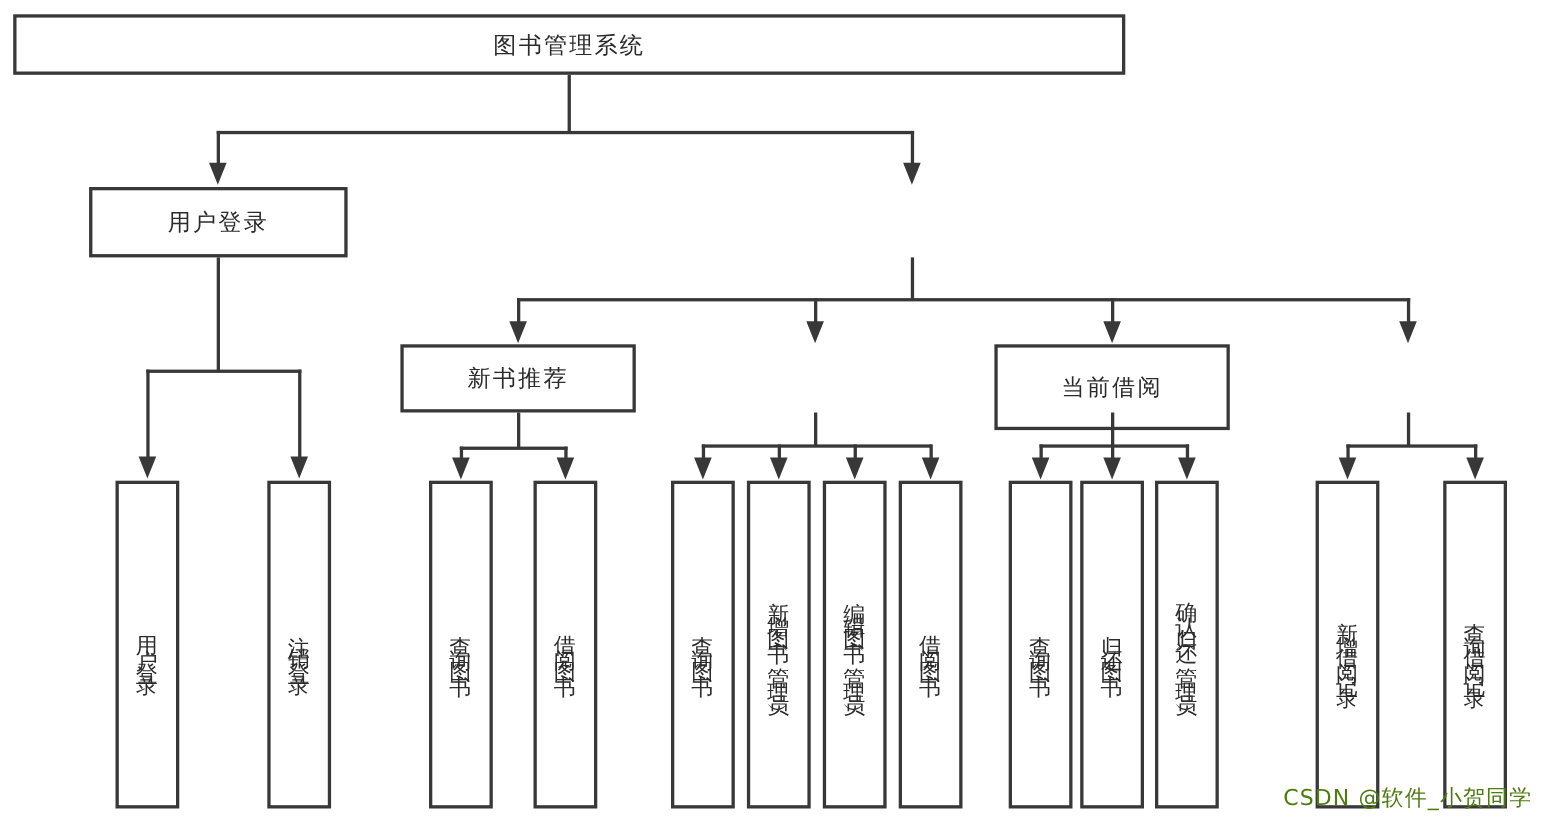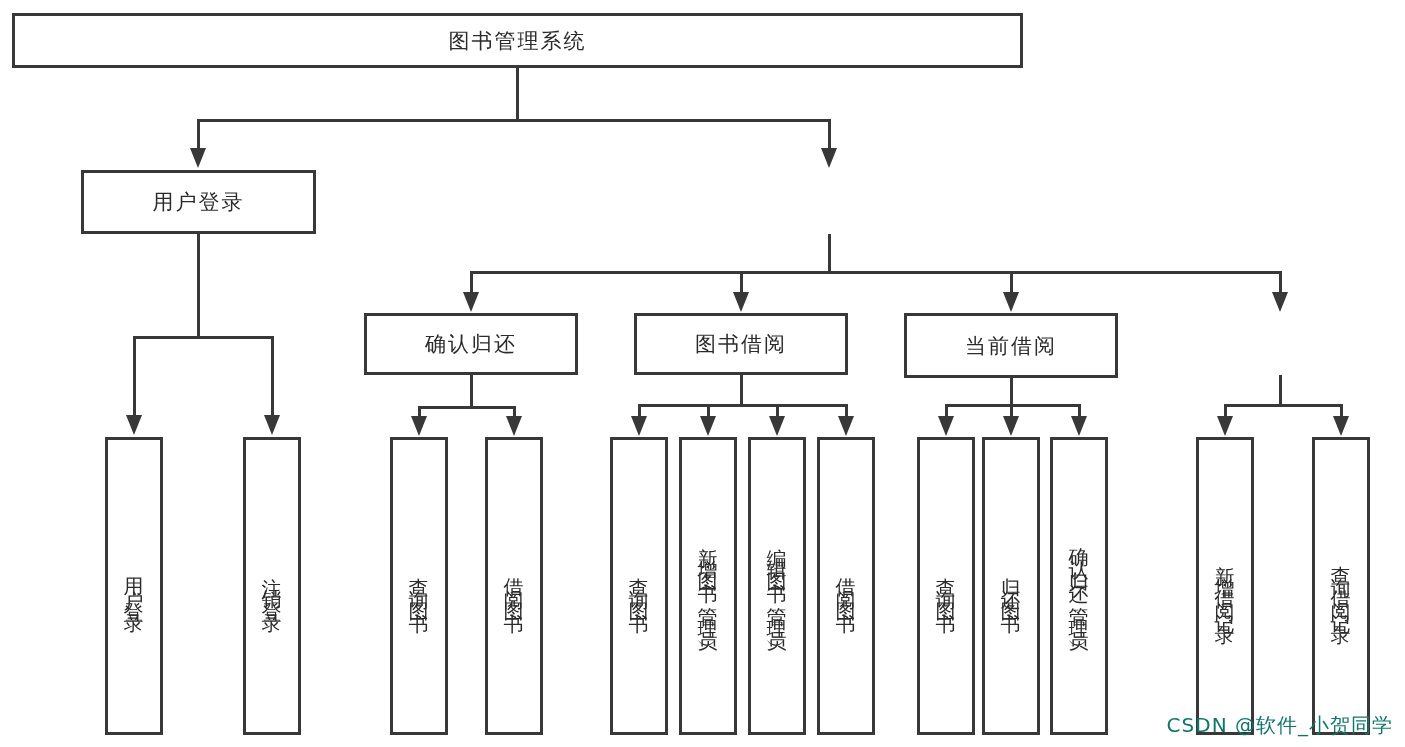--- a/index.html
+++ b/index.html
@@ -42,21 +42,21 @@
     width: 0; height: 0;
     border-left: 8px solid transparent;
     border-right: 8px solid transparent;
     border-top: 20px solid #383838;
   }
   .watermark {
     position: absolute;
     top: 712px;
     right: 12px;
     font-size: 20px;
-    color: #0f766e;
+    color: #4d7c0f;
     letter-spacing: 1px;
     white-space: nowrap;
   }
 </style>
 </head>
 <body>
 
 <div class="canvas">
 
   <div class="box h" style="left:12px; top:13px; width:1011px; height:55px;">
@@ -86,26 +86,23 @@
   <div class="vline" style="left:470px; top:271px; height:26px;"></div>
   <div class="arrowhead" style="left:463px; top:292px;"></div>
   <div class="vline" style="left:740px; top:271px; height:26px;"></div>
   <div class="arrowhead" style="left:733px; top:292px;"></div>
   <div class="vline" style="left:1010px; top:271px; height:26px;"></div>
   <div class="arrowhead" style="left:1003px; top:292px;"></div>
   <div class="vline" style="left:1279px; top:271px; height:26px;"></div>
   <div class="arrowhead" style="left:1272px; top:292px;"></div>
 
   <div class="box h" style="left:364px; top:313px; width:214px; height:62px;">
-    <span class="lbl">确认归还</span>
+    <span class="lbl">新书推荐</span>
   </div>
-  <div class="box h" style="left:634px; top:313px; width:214px; height:62px;">
-    <span class="lbl">图书借阅</span>
-  </div>
-  <div class="box h" style="left:904px; top:313px; width:214px; height:65px;">
+  <div class="box h" style="left:904px; top:313px; width:214px; height:78px;">
     <span class="lbl">当前借阅</span>
   </div>
 
   <div class="vline" style="left:470px; top:375px; height:33px;"></div>
   <div class="hline" style="left:418px; top:406px; width:98px;"></div>
   <div class="vline" style="left:418px; top:406px; height:14px;"></div>
   <div class="arrowhead" style="left:411px; top:416px;"></div>
   <div class="vline" style="left:513px; top:406px; height:14px;"></div>
   <div class="arrowhead" style="left:506px; top:416px;"></div>
 

